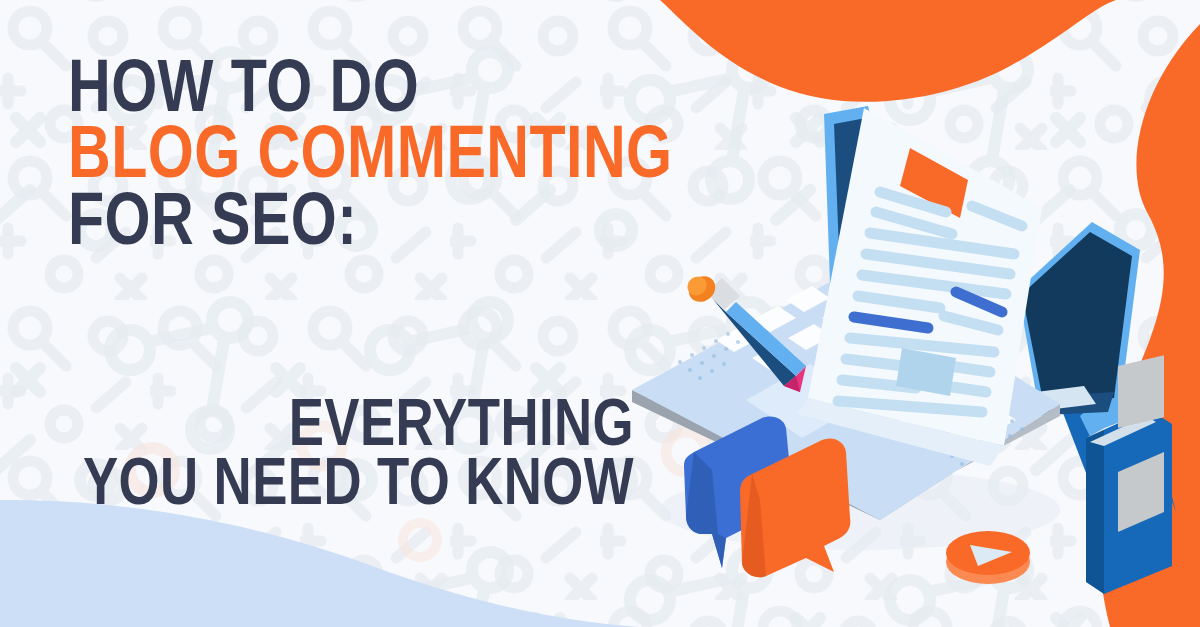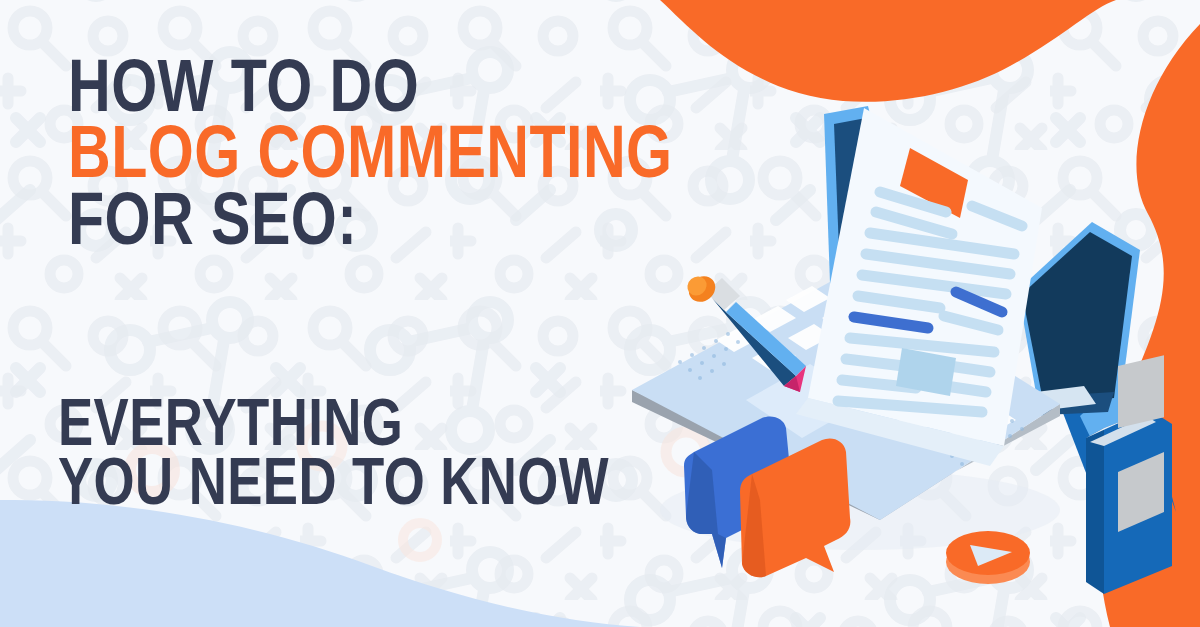--- a/index.html
+++ b/index.html
@@ -24,21 +24,21 @@
     line-height:0.86;
     white-space:nowrap;
     transform-origin:left top;
   }
   .l1{font-size:74px;color:#343B52;transform:scaleX(0.80);margin-bottom:2px;}
   .l2{font-size:74px;color:#F96A28;transform:scaleX(0.80);margin-bottom:4px;}
   .l3{font-size:74px;color:#343B52;transform:scaleX(0.80);margin-bottom:30px;}
   .l4{font-size:66px;color:#343B52;transform:scaleX(0.80);margin-bottom:2px;}
   .l5{font-size:66px;color:#343B52;transform:scaleX(0.80);}
   .hl-block2{position:absolute;left:58px;top:394px;width:720px;z-index:5;
-    font-family:"Liberation Sans Narrow","Liberation Sans",sans-serif;}
+    font-family:"Liberation Sans Narrow","Liberation Sans",sans-serif;text-align:right;}
 </style>
 </head>
 <body>
 
 <div id="canvas">
 
   <svg id="bg-svg" viewBox="0 0 1200 627">
     <defs>
       <pattern id="seoPattern" x="0" y="0" width="150" height="150" patternUnits="userSpaceOnUse">
         <g fill="none" stroke="#E9EDF2" stroke-width="11" stroke-linecap="round">

